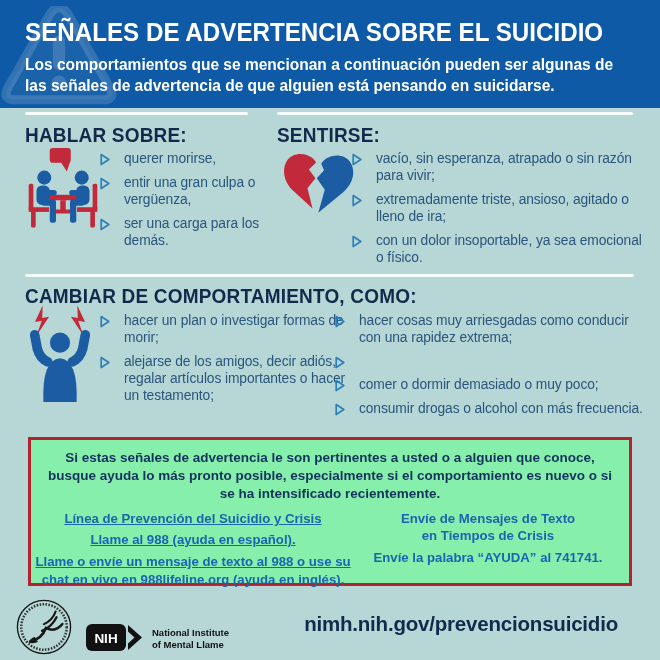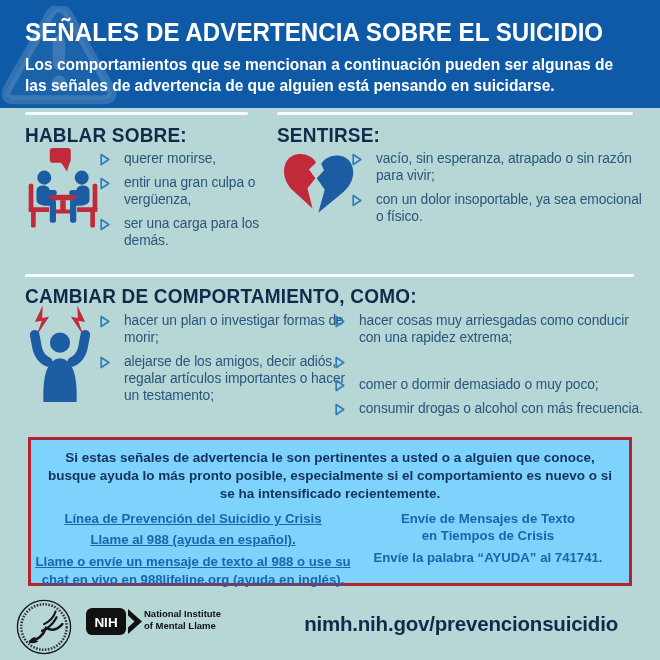--- a/index.html
+++ b/index.html
@@ -45,39 +45,39 @@
   .bullets li{ display:flex; gap:14px; margin-bottom:7px; }
   .bullet-tri{ flex:0 0 auto; margin-top:3px; }
   .bullet-text{
     color:#2a557c; font-size:13.8px; font-weight:500; line-height:1.24;
     letter-spacing:-0.1px;
   }
 
   
   .help-box{
     position:absolute; left:28px; top:437px; width:604px; height:149px;
-    background:#7dd3fc; border:3px solid #b2222f;
+    background:#86efac; border:3px solid #b2222f;
   }
   .help-intro{
     margin:9px auto 6px auto; width:572px; text-align:center;
     color:#14325c; font-size:13.5px; font-weight:700; line-height:1.35;
   }
   .help-cols{ display:flex; padding:0 4px; }
   .help-col{ text-align:center; color:#1b65ae; font-size:13.2px; font-weight:700; line-height:1.35; }
   .help-col-left{ width:316px;text-decoration:underline; }
   .help-col-right{ flex:1; padding:0 8px; }
   .help-line{ margin-bottom:4px; }
 
   
   .footer-url{
     position:absolute; right:42px; top:612px;
     color:#13294b; font-size:20.5px; font-weight:800; letter-spacing:-0.2px;
   }
   .hhs-logo{ position:absolute; left:15px; top:598px; width:58px; height:58px; }
-  .nih-lockup{ position:absolute; left:86px; top:608px; display:flex; align-items:flex-start; }
+  .nih-lockup{ position:absolute; left:86px; top:624px; display:flex; align-items:flex-end; gap:8px; }
   .nih-mark{ width:58px; height:27px; }
   .nih-name{ color:#111111; font-size:9.5px; font-weight:700; line-height:1.25; }
 </style>
 </head>
 <body>
 
 <div class="poster">
 
   <div class="header">
     <svg class="warn-watermark" viewBox="0 0 100 92">
@@ -158,20 +158,26 @@
 
   <ul class="bullets abs" style="left:352px; top:150px; width:300px;">
 
       <li>
         <svg class="bullet-tri" width="10" height="13" viewBox="0 0 10 13">
           <path d="M1.2 1.5 L8.8 6.5 L1.2 11.5 Z" fill="none" stroke="#2e7fb8" stroke-width="1.7" stroke-linejoin="round"></path>
         </svg>
         <span class="bullet-text">vacío, sin esperanza, atrapado o sin razón para vivir;</span>
       </li>
 
+      <li>
+        <svg class="bullet-tri" width="10" height="13" viewBox="0 0 10 13">
+          <path d="M1.2 1.5 L8.8 6.5 L1.2 11.5 Z" fill="none" stroke="#2e7fb8" stroke-width="1.7" stroke-linejoin="round"></path>
+        </svg>
+        <span class="bullet-text">extremadamente triste, ansioso, agitado o lleno de ira;</span>
+      </li>
 
       <li>
         <svg class="bullet-tri" width="10" height="13" viewBox="0 0 10 13">
           <path d="M1.2 1.5 L8.8 6.5 L1.2 11.5 Z" fill="none" stroke="#2e7fb8" stroke-width="1.7" stroke-linejoin="round"></path>
         </svg>
         <span class="bullet-text">con un dolor insoportable, ya sea emocional o físico.</span>
       </li>
     </ul>
 
   <h2 class="section-heading abs" style="left:25px; top:285px;">CAMBIAR DE COMPORTAMIENTO, COMO:</h2>

